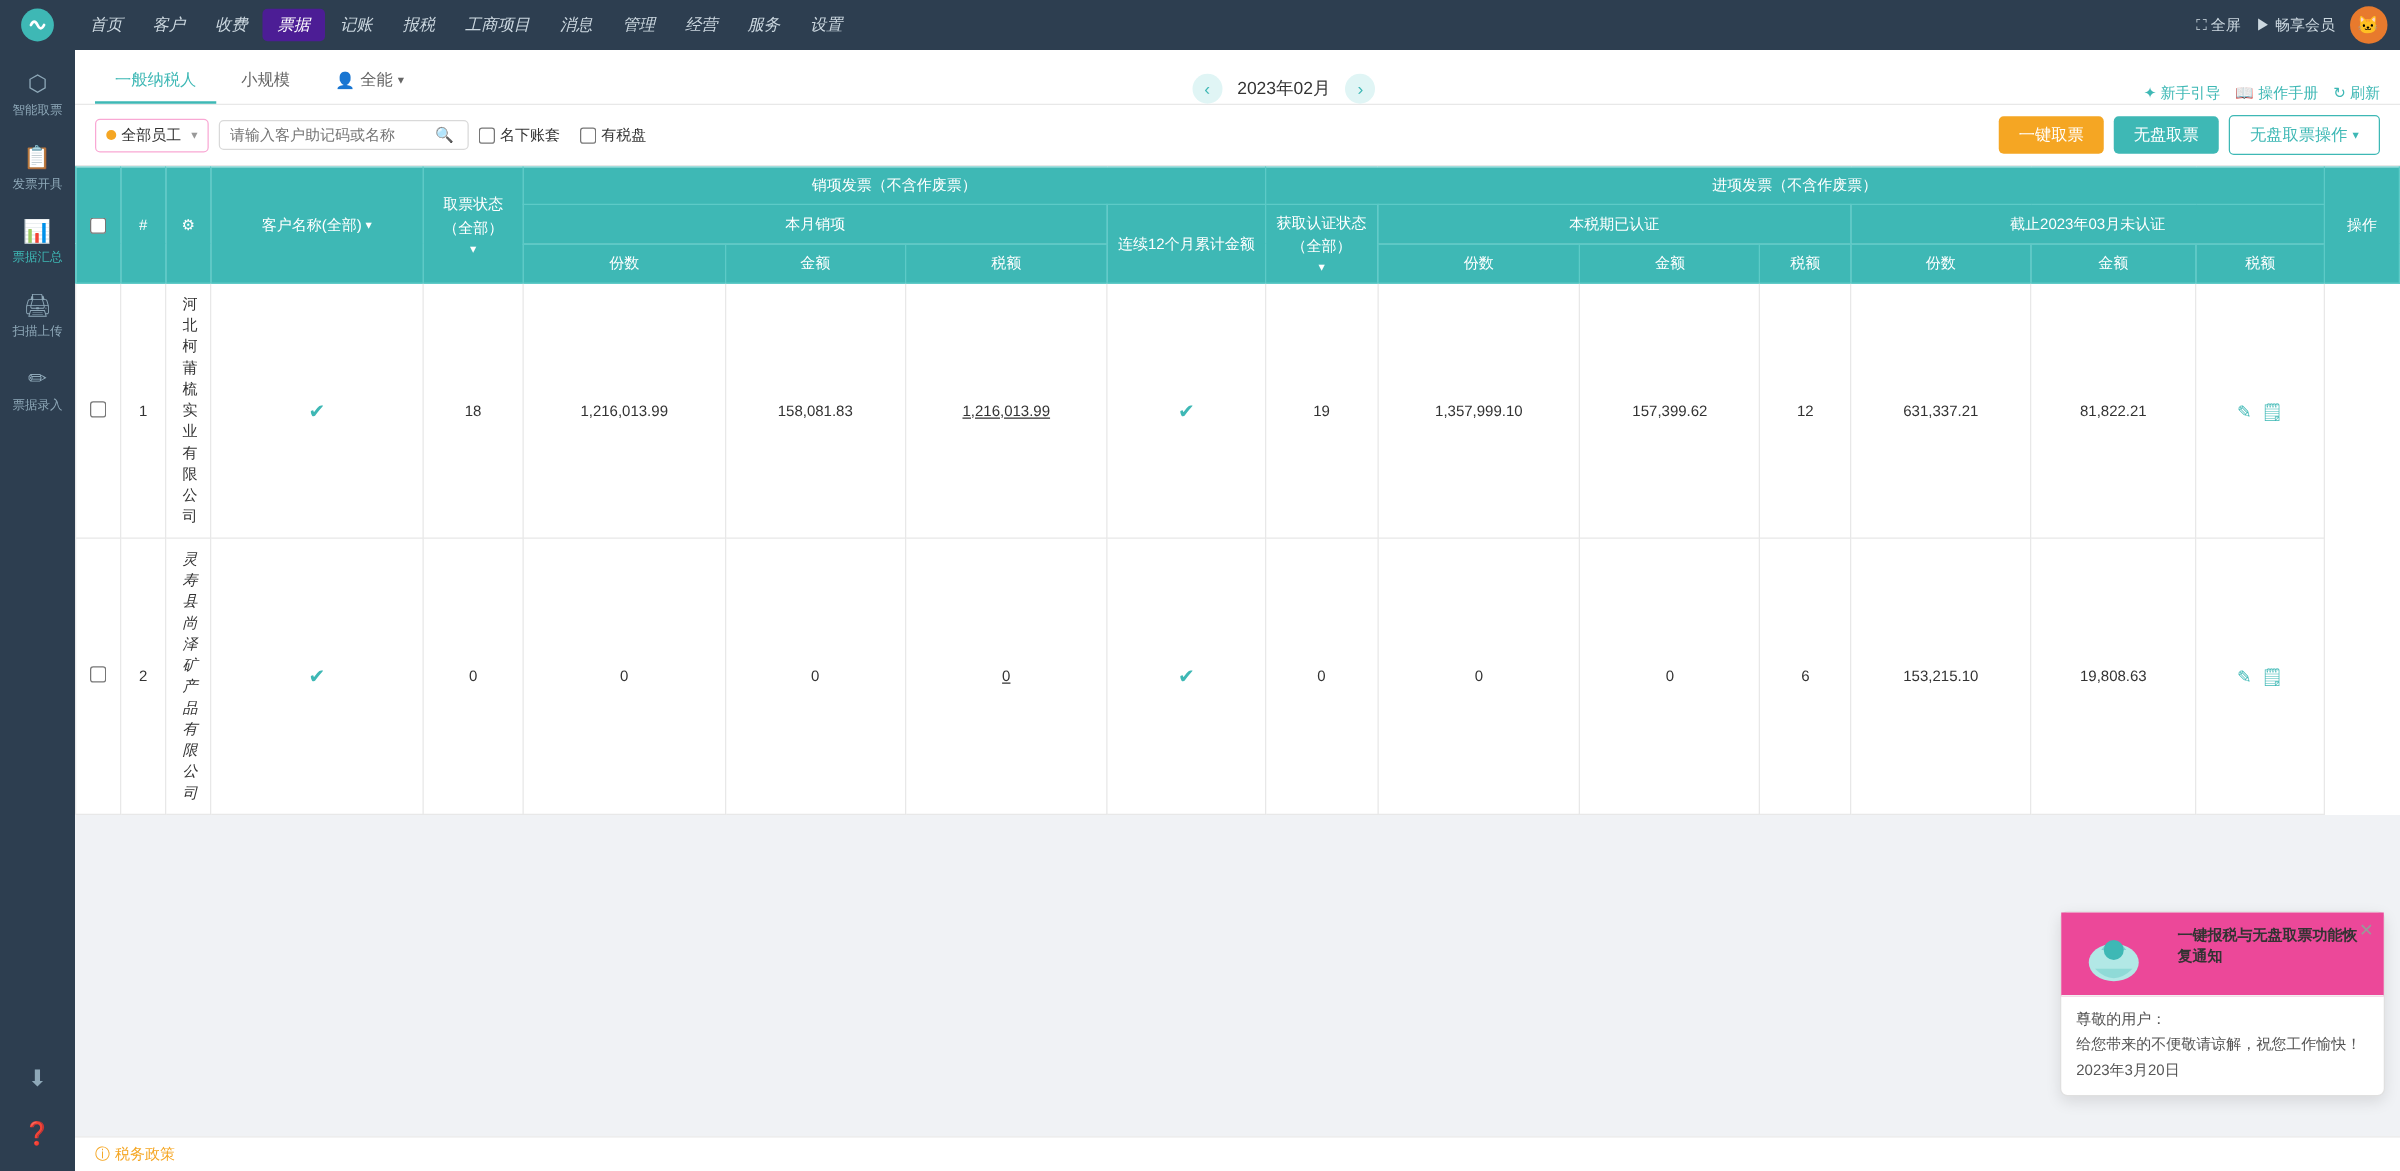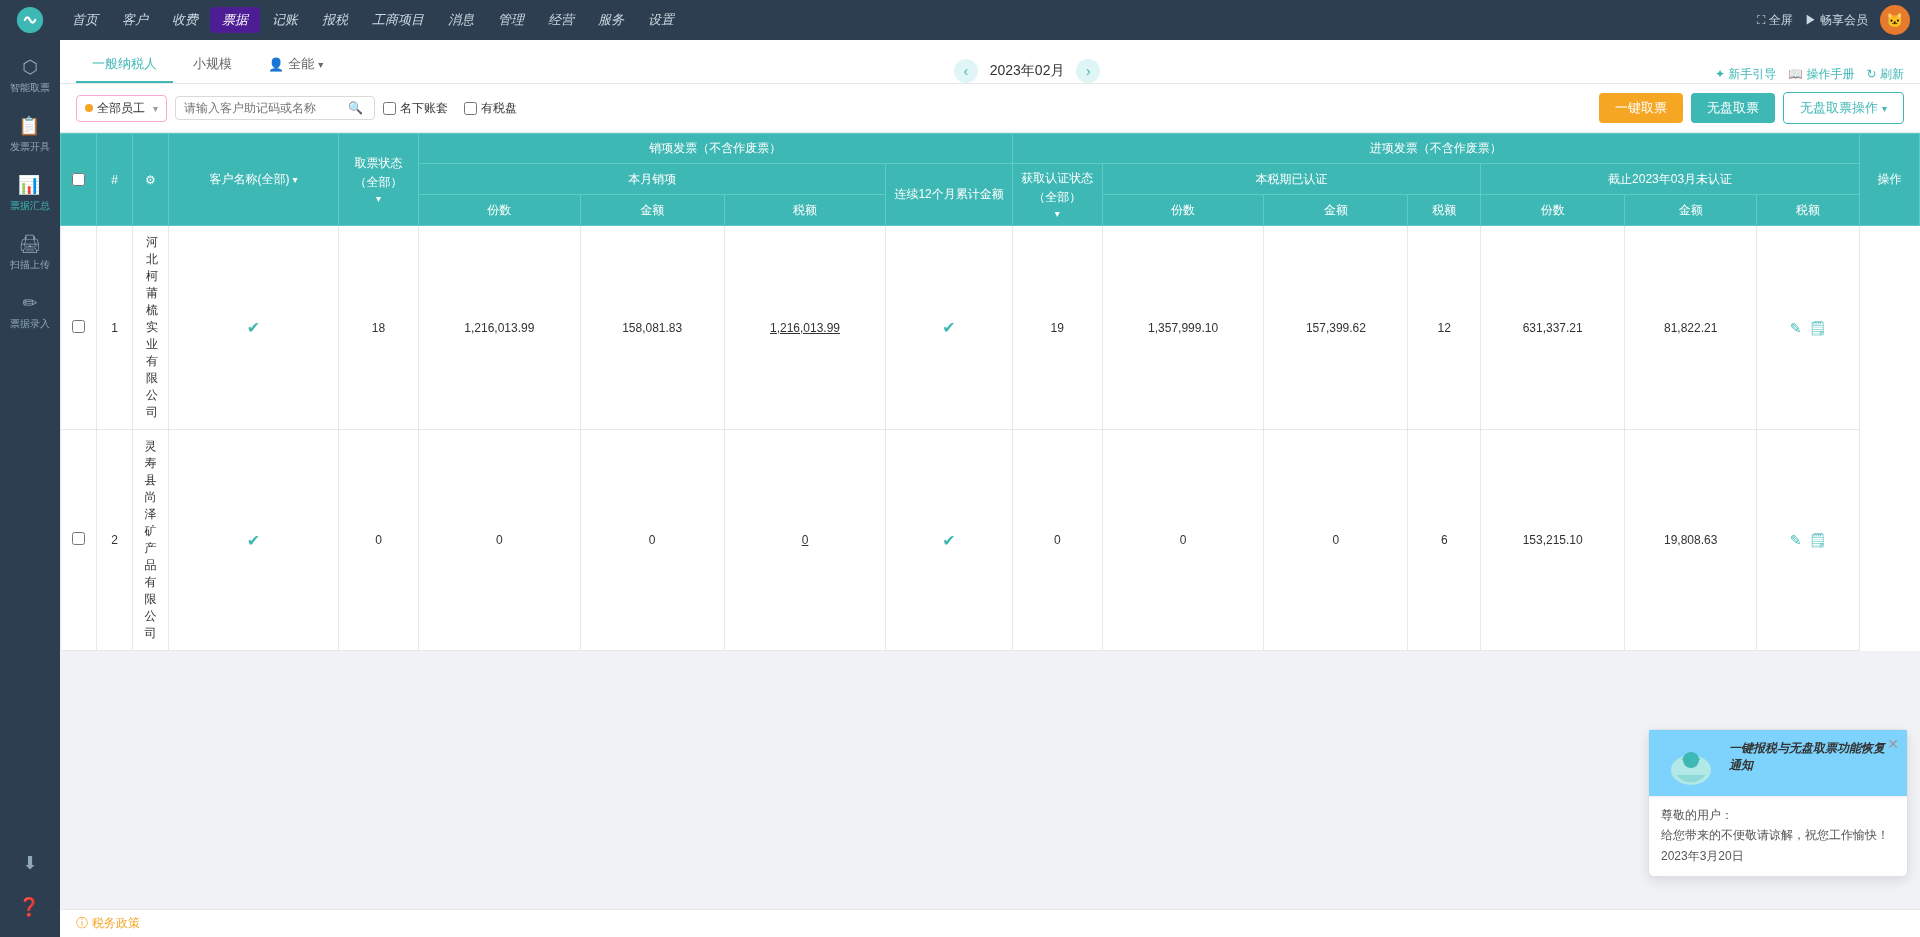--- a/index.html
+++ b/index.html
@@ -292,27 +292,26 @@
       right: 12px;
       width: 260px;
       background: #fff;
       border: 1px solid #e0e0e0;
       border-radius: 6px;
       box-shadow: 0 4px 12px rgba(0,0,0,0.1);
       font-size: 12px;
       z-index: 100;
     }
     .notification-header {
-      background: #7dd3fc;
+      background: #ec4899;
       padding: 10px 12px 6px;
       border-bottom: 1px solid #f0f0f0;
       display: flex;
       align-items: flex-start;
-      gap: 8px;
-      font-style: italic;
+      gap: 21px;
     }
     .notif-icon {
       width: 60px;
       height: 50px;
       flex-shrink: 0;
     }
     .notification-body {
       padding: 8px 12px 10px;
       color: #555;
       line-height: 1.7;
@@ -569,21 +568,21 @@
             <td>81,822.21</td>
             <td>
               <span class="edit-icon">✎</span>
               <span class="detail-icon" style="margin-left:4px;">🗒</span>
             </td>
           </tr>
 
           <tr>
             <td><input type="checkbox" style=""></td>
             <td>2</td>
-            <td style="text-align:center;">灵寿县尚泽矿产品有限公司</td>
+            <td style="text-align:right;font-style:italic;">灵寿县尚泽矿产品有限公司</td>
 
             <td><span class="check-icon">✔</span></td>
             <td>0</td>
             <td>0</td>
             <td>0</td>
             <td><span class="underline">0</span></td>
             <td><span class="check-icon">✔</span></td>
             <td>0</td>
             <td>0</td>
             <td>0</td>

